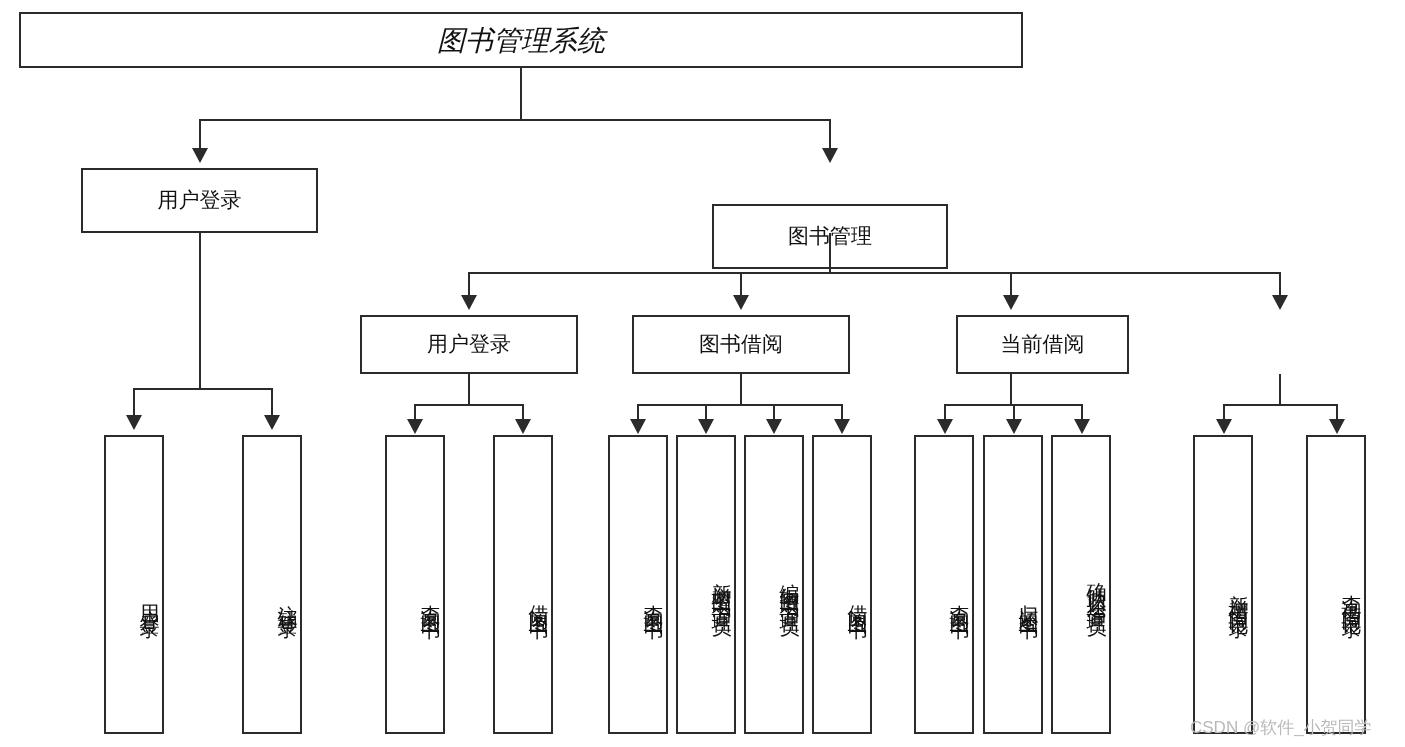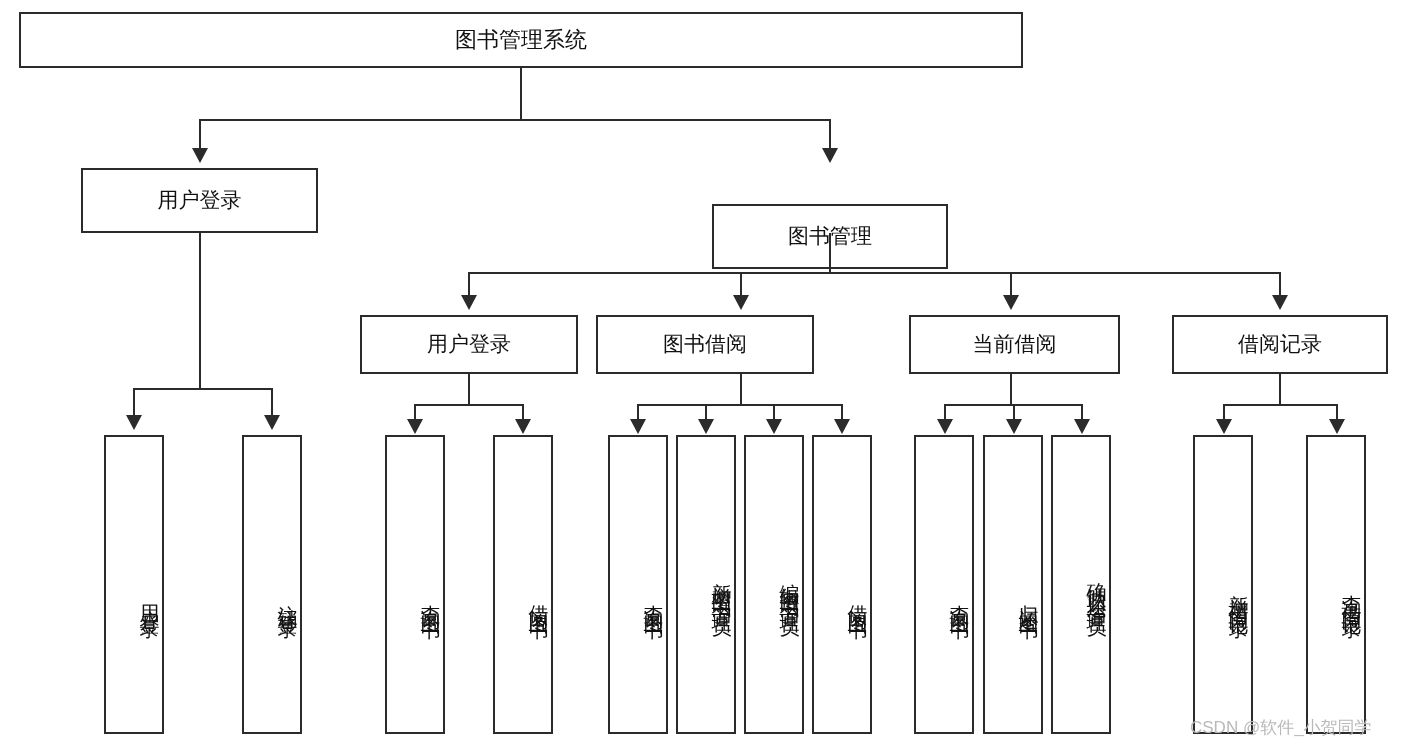--- a/index.html
+++ b/index.html
@@ -23,21 +23,21 @@
     position: absolute;
     box-sizing: border-box;
     background: #ffffff;
     border: 2px solid #2b2b2b;
     display: flex;
     align-items: center;
     justify-content: center;
     color: #111111;
     line-height: 1.25;
   }
-  .box.lvl1 { font-size: 22px; }
+  .box.lvl1 { font-size: 28px; font-style: italic; }
   .box.lvl2 { font-size: 21px; }
   .box.lvl3 { font-size: 21px; }
 
   .box.leaf {
     writing-mode: vertical-rl;
     text-orientation: upright;
     align-items: flex-start;
     justify-content: center;
     font-size: 20px;
     letter-spacing: 5px;
@@ -123,28 +123,25 @@
 
   <div class="vline" style="left:1010px; top:272px; height:25px;"></div>
   <div class="arrow" style="left:1003px; top:295px;"></div>
 
   <div class="vline" style="left:1279px; top:272px; height:25px;"></div>
   <div class="arrow" style="left:1272px; top:295px;"></div>
 
   <div class="box lvl3" style="left:360px; top:315px; width:218px; height:59px;">
     <span>用户登录</span>
   </div>
-  <div class="box lvl3" style="left:596px; top:315px; width:218px; height:59px;">
+  <div class="box lvl3" style="left:632px; top:315px; width:218px; height:59px;">
     <span>图书借阅</span>
   </div>
-  <div class="box lvl3" style="left:909px; top:315px; width:211px; height:59px;">
+  <div class="box lvl3" style="left:956px; top:315px; width:173px; height:59px;">
     <span>当前借阅</span>
-  </div>
-  <div class="box lvl3" style="left:1172px; top:315px; width:216px; height:59px;">
-    <span>借阅记录</span>
   </div>
 
   <div class="vline" style="left:468px; top:374px; height:31px;"></div>
   <div class="hline" style="left:414px; top:404px; width:110px;"></div>
   <div class="vline" style="left:414px; top:404px; height:17px;"></div>
   <div class="arrow" style="left:407px; top:419px;"></div>
   <div class="vline" style="left:522px; top:404px; height:17px;"></div>
   <div class="arrow" style="left:515px; top:419px;"></div>
 
   <div class="vline" style="left:740px; top:374px; height:31px;"></div>

